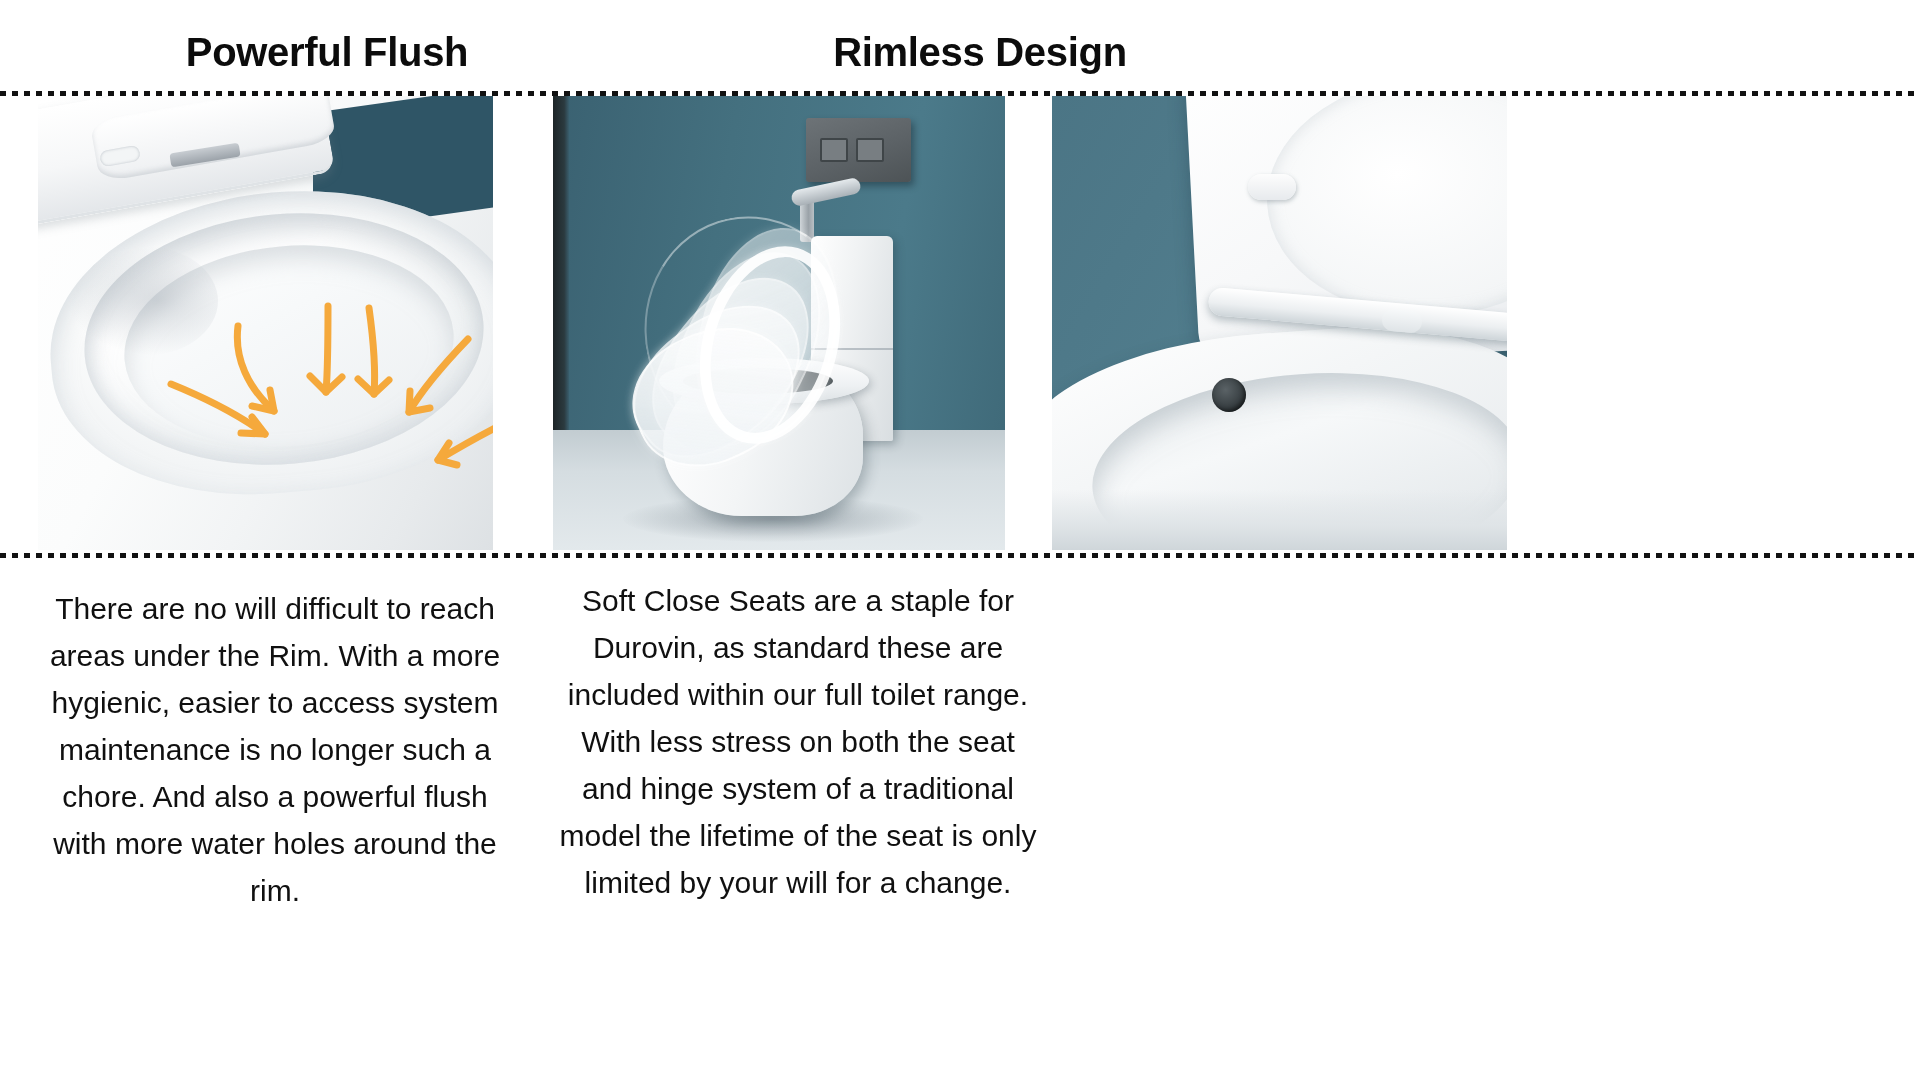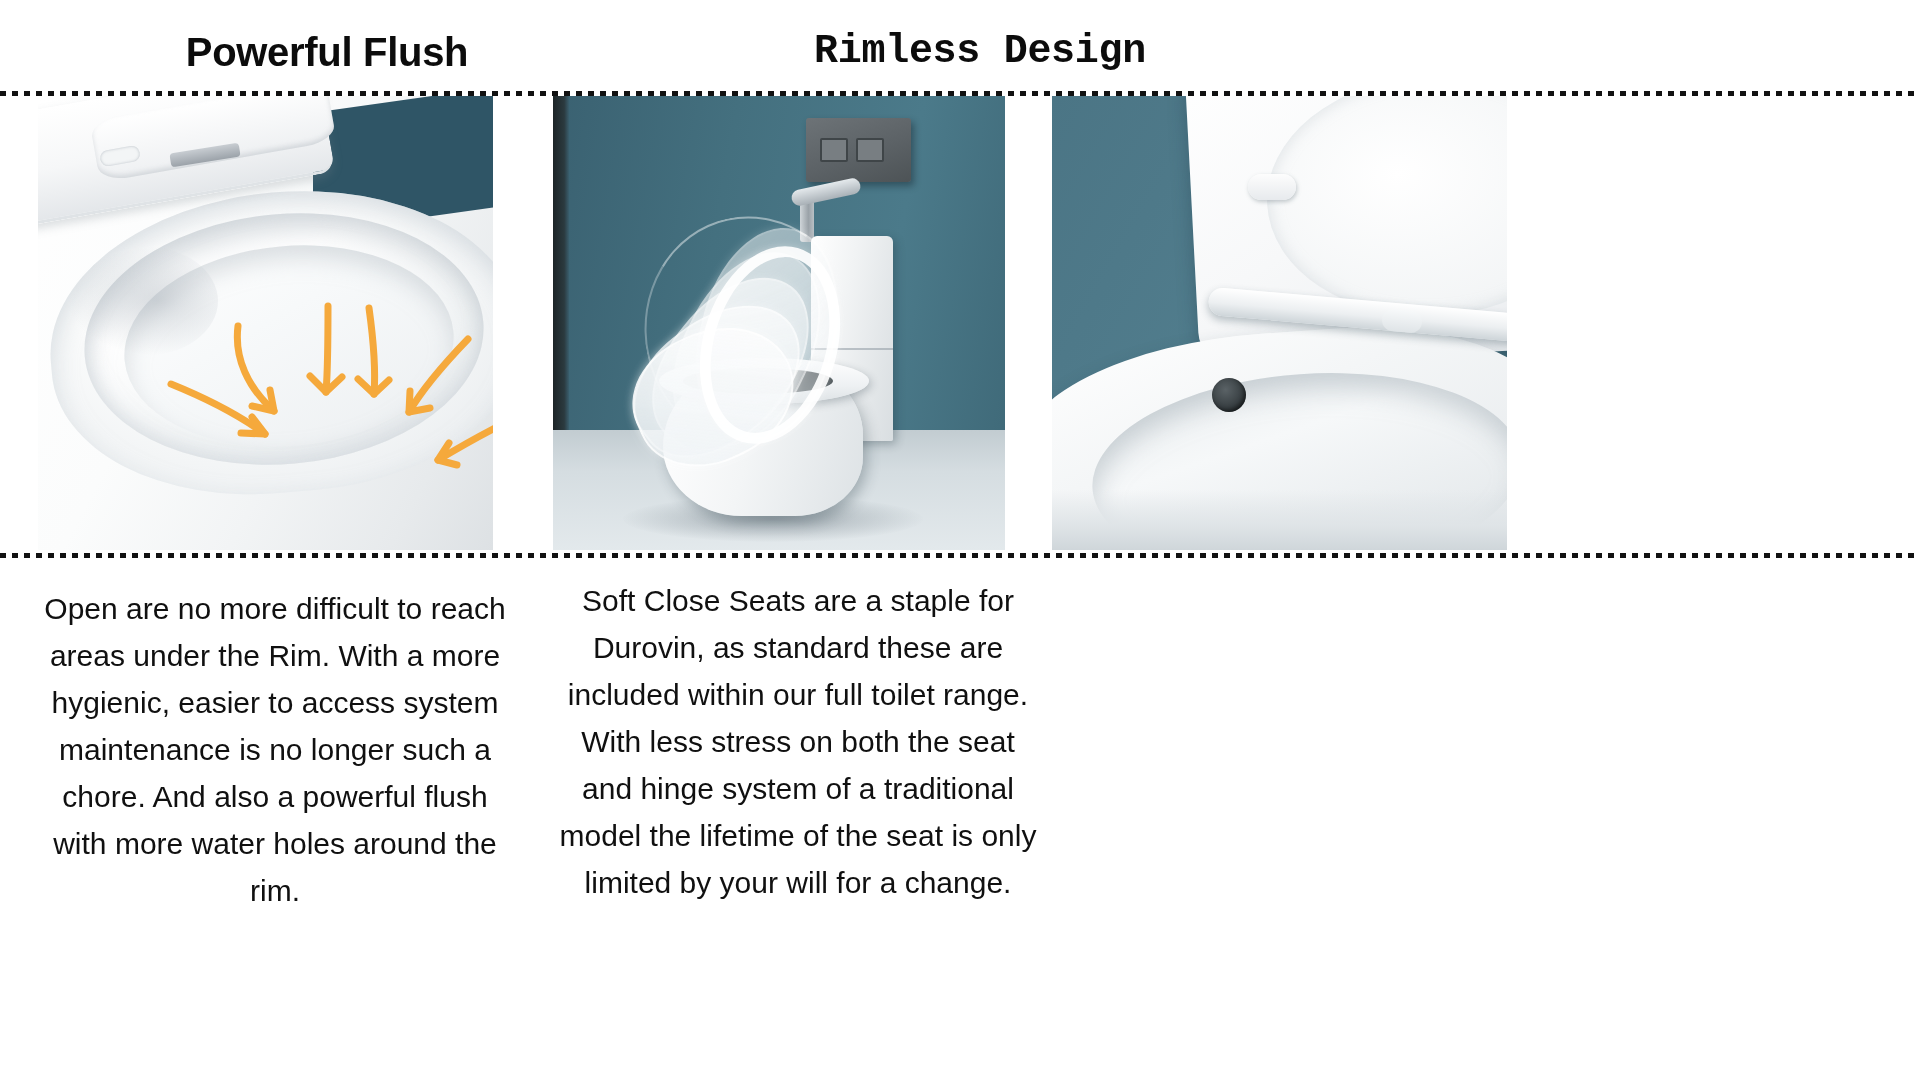--- a/index.html
+++ b/index.html
@@ -31,21 +31,21 @@
   .header-cell {
     flex: 1 1 0;
     display: flex;
     align-items: center;
     justify-content: center;
     padding-top: 10px;
     box-sizing: border-box;
   }
   .header-cell.col1 { flex: 0 0 654px; }
   .header-cell.col2 { flex: 0 0 614px; }
-  .header-cell.col3 { flex: 0 0 652px; font-family: Liberation Mono, monospace; }
+  .header-cell.col3 { flex: 0 0 652px; }
 
   .panel-title {
     font-size: 40px;
     font-weight: 700;
     color: #0c0c0c;
     letter-spacing: -0.3px;
     white-space: nowrap;
     line-height: 1;
   }
 
@@ -561,20 +561,20 @@
       <div class="p3-hole"></div>
       <div class="p3-bottom-fade"></div>
     </div>
 
   </div>
 
   <div class="divider bottom"></div>
 
   <div class="caption-row">
     <div class="caption-cell c1">
-      <div class="caption-text">Open are no more difficult to reach areas under the Rim. With a more hygienic, easier to access system maintenance is no longer such a chore. And also a powerful flush with more water holes around the rim.</div>
+      <div class="caption-text">There are no will difficult to reach areas under the Rim. With a more hygienic, easier to access system maintenance is no longer such a chore. And also a powerful flush with more water holes around the rim.</div>
     </div>
     <div class="caption-cell c2">
       <div class="caption-text">Soft Close Seats are a staple for Durovin, as standard these are included within our full toilet range. With less stress on both the seat and hinge system of a traditional model the lifetime of the seat is only limited by your will for a change.</div>
     </div>
   </div>
 
 </div>
 
 </body></html>

